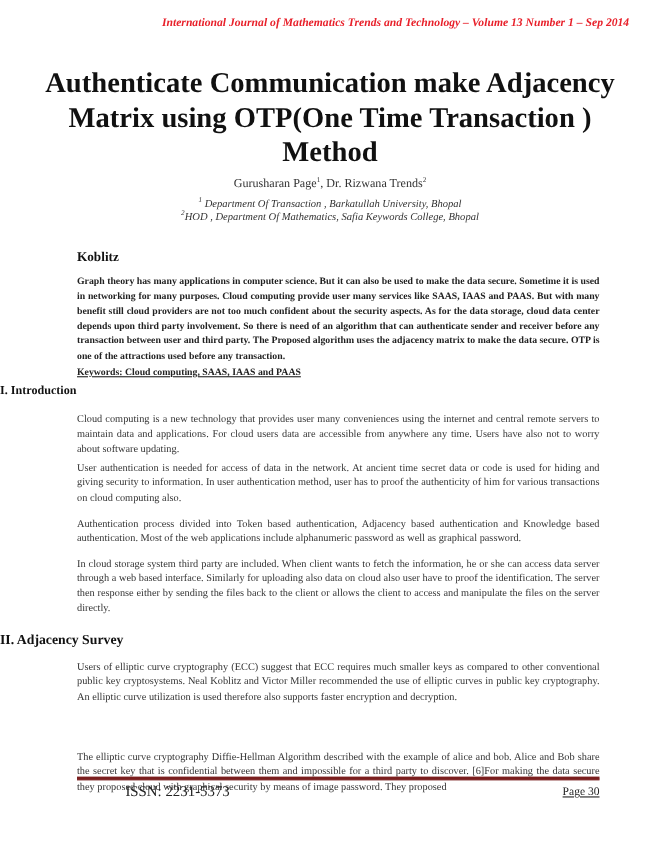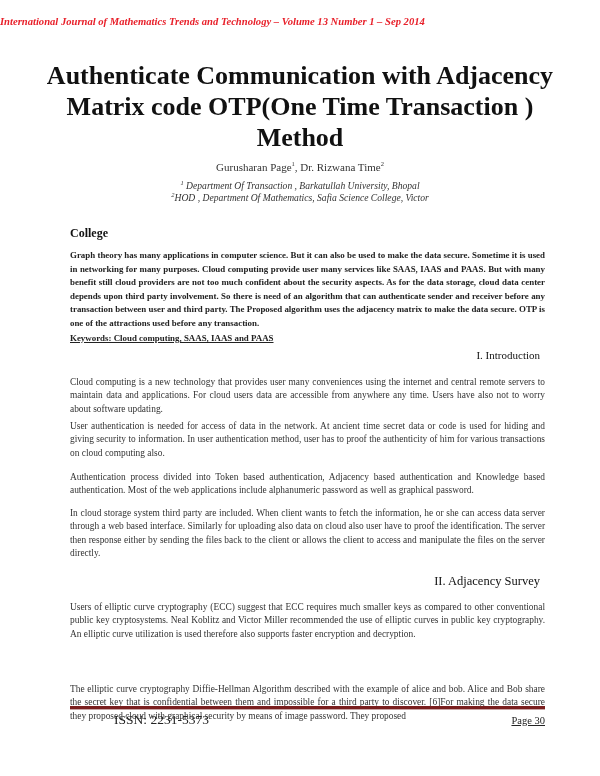--- a/index.html
+++ b/index.html
@@ -1,53 +1,53 @@
 <!DOCTYPE html>
 <html><head>
 <meta charset="utf-8">
 <style>
   html, body { margin:0; padding:0; background:#ffffff; }
   body { width:600px; height:776px; position:relative; overflow:hidden; font-family:"Liberation Serif", serif; color:#222; }
-  .journal-header { position:absolute; top:16px; left:0; width:572px; text-align:left; color:#e8202a; font-style:italic; font-weight:bold; font-size:10.6px; }
+  .journal-header { position:absolute; top:16px; left:0; width:572px; text-align:right; color:#e8202a; font-style:italic; font-weight:bold; font-size:10.6px; }
   .title { position:absolute; top:60px; left:40px; width:520px; text-align:center; font-weight:bold; font-size:26px; line-height:31px; color:#111; }
   .authors { position:absolute; top:161px; left:0; width:600px; text-align:center; font-size:11px; color:#333; }
   .affil { position:absolute; left:0; width:600px; text-align:center; font-size:9.6px; font-style:italic; color:#333; }
   .affil.a1 { top:180px; }
   .affil.a2 { top:192px; }
   sup { font-size:6.5px; vertical-align:super; line-height:0; }
   .abstract-h { position:absolute; top:226px; left:70px; font-weight:bold; font-size:12px; color:#111; }
   .para { position:absolute; left:70px; width:475px; font-size:9.4px; line-height:13.4px; text-align:justify; color:#333; }
   .para.bold { font-weight:bold; color:#222; font-size:8.9px; line-height:13.5px; }
-  .section-h { position:absolute; left:0; width:540px; text-align:right; font-weight:normal; color:#111; }
+  .section-h { position:absolute; left:0; width:540px; text-align:left; font-weight:bold; color:#111; }
   .footer-rule { position:absolute; top:706px; left:70px; width:475px; height:3px; background:#7a1f1f; box-shadow:0 1px 0 #c9a5a5; }
   .footer { position:absolute; top:712px; left:70px; width:475px; height:18px; }
   .issn { position:absolute; left:0; top:0; font-size:13.5px; color:#222;margin-left:44px; }
   .url { position:absolute; left:157px; top:0; font-size:13.5px; color:#1a1acc; text-decoration:underline; }
   .page { position:absolute; right:0; top:3px; font-size:10.5px; color:#222;text-decoration:underline; }
 </style>
 </head>
 <body>
 
 <div class="journal-header">International Journal of Mathematics Trends and Technology – Volume 13 Number 1 – Sep 2014</div>
 
-<div class="title">Authenticate Communication with Adjacency Matrix code OTP(One Time Transaction ) Method</div>
+<div class="title">Authenticate Communication make Adjacency Matrix using OTP(One Time Transaction ) Method</div>
 
 <div class="authors">
   <span>Gurusharan Page</span><sup>1</sup>,
-  <span>Dr. Rizwana Time</span><sup>2</sup>
+  <span>Dr. Rizwana Trends</span><sup>2</sup>
 </div>
 <div class="affil a1">
   <sup>1</sup>
   <span>Department Of Transaction , Barkatullah  University, Bhopal</span>
 </div>
 <div class="affil a2">
-  <sup>2</sup><span>HOD , Department Of Mathematics, Safia Science College, Victor</span>
+  <sup>2</sup><span>HOD , Department Of Mathematics, Safia Keywords College, Bhopal</span>
 </div>
 
-<div class="abstract-h">College</div>
+<div class="abstract-h">Koblitz</div>
 <div class="para bold" style="top:249px;">Graph theory has many applications in computer science. But it can also be used to make the data secure. Sometime it is used in networking for many purposes. Cloud computing provide user many services like SAAS, IAAS and PAAS. But with many benefit still cloud providers are not too much confident about the security aspects. As for the data storage, cloud data center depends upon third party involvement.  So there is need of an algorithm that can authenticate sender and receiver before any transaction between user and third party. The Proposed algorithm uses the adjacency matrix to make the data secure. OTP is one of the attractions used before any transaction.</div>
 <div class="para bold" style="top:332px;text-decoration:underline;">Keywords: Cloud computing, SAAS, IAAS and PAAS</div>
 
 <div class="section-h" style="top:349px;font-size:11px;">I. Introduction</div>
 <div class="para" style="top:376px;">Cloud computing is a new technology that provides user many conveniences using the internet and central remote servers to maintain data and applications. For cloud users data are accessible from anywhere any time. Users have also not to worry about software updating.</div>
 <div class="para" style="top:420px;">User authentication is needed for access of data in the network.  At ancient time secret data or code is used for hiding and giving security to information. In user authentication method, user has to proof the authenticity of him for various transactions on cloud computing also.</div>
 <div class="para" style="top:471px;">Authentication process divided into Token based authentication, Adjacency based authentication and Knowledge based authentication. Most of the web applications include alphanumeric password as well as graphical password.</div>
 <div class="para" style="top:507px;">In cloud storage system third party are included. When client wants to fetch the information, he or she can access data server through a web based interface. Similarly for uploading also data on cloud also user have to proof the identification. The server then response either by sending the files back to the client or allows the client to access and manipulate the files on the server directly.</div>
 
 <div class="section-h" style="top:574px;font-size:12.5px;">II. Adjacency Survey</div>

